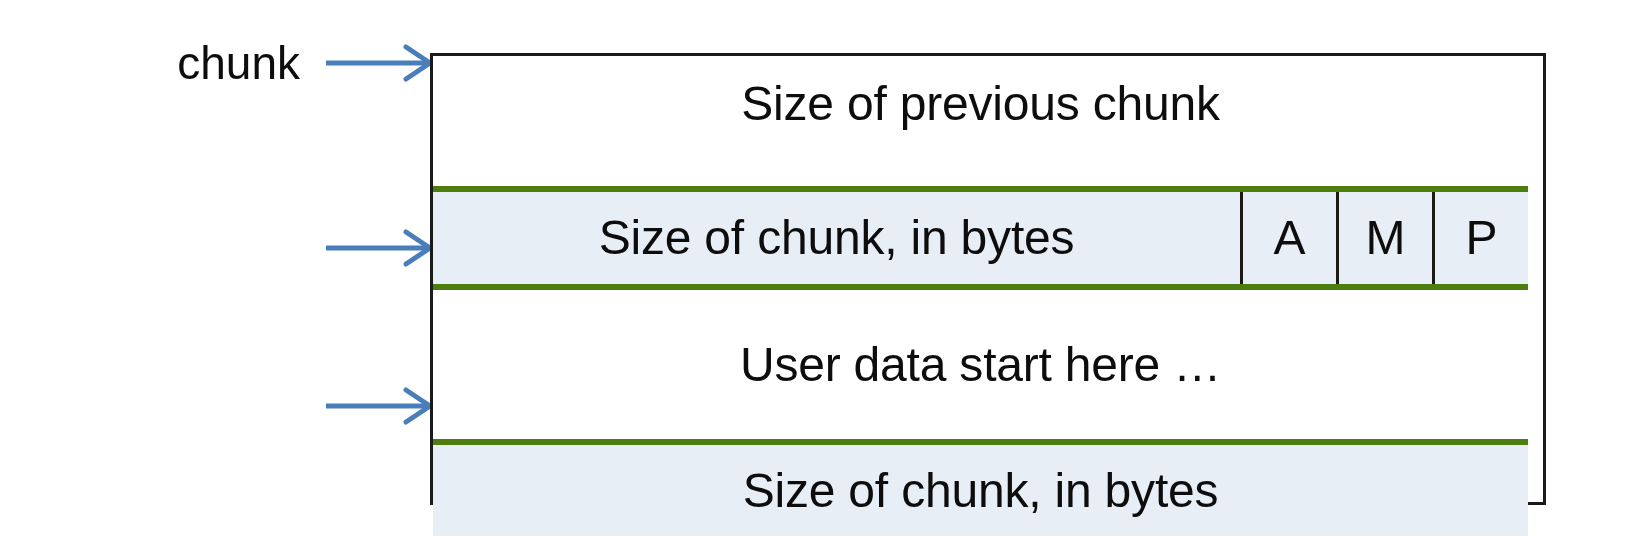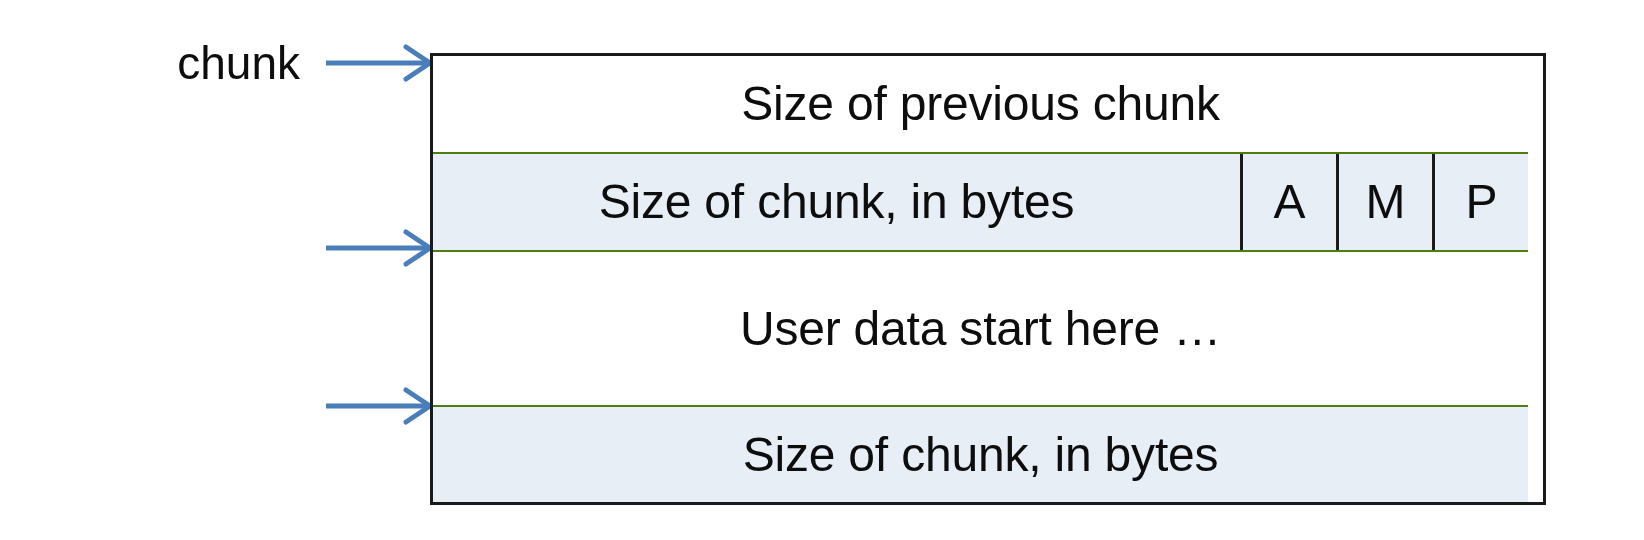--- a/index.html
+++ b/index.html
@@ -49,21 +49,21 @@
   }
   .chunk-row {
     position: absolute;
     left: 0;
     right: 15px;
     box-sizing: border-box;
     display: flex;
     align-items: flex-start;
   }
   .chunk-row.shaded { background: #e8eef6; }
-  .chunk-row.div-top { border-top: 2px solid #4d7c0f; }
+  .chunk-row.div-top { border-top: 6px solid #4d7c0f; margin-top: 34px; }
 
   .row-main {
     flex: 1 1 auto;
     display: flex;
     align-items: center;
     justify-content: center;
     height: 100%;
     box-sizing: border-box;
   }
   .row-text {

